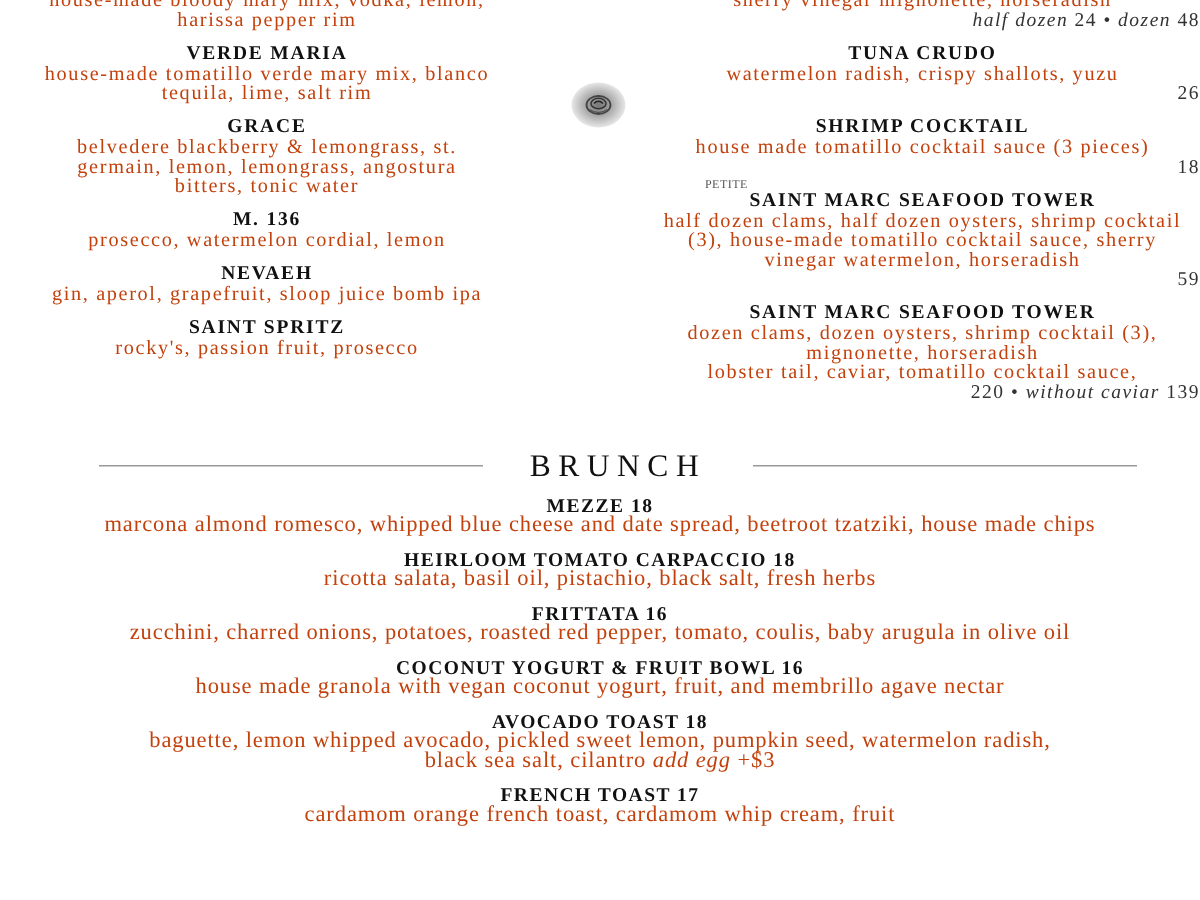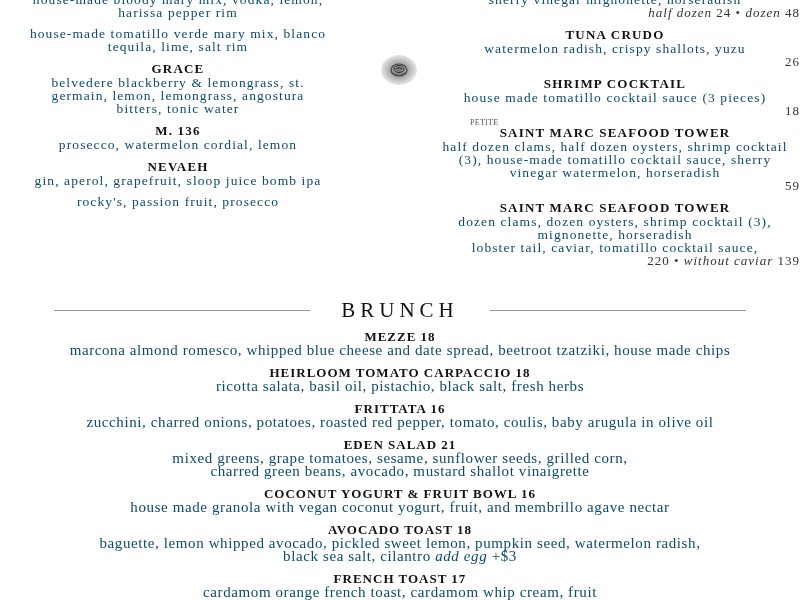--- a/index.html
+++ b/index.html
@@ -36,21 +36,21 @@
       font-weight: bold;
       font-size: 13px;
       letter-spacing: 1.2px;
       color: #111;
       line-height: 15px;
       text-transform: uppercase;
     }
     .desc {
       font-size: 13.5px;
       letter-spacing: 1.1px;
-      color: #0c4a6e;
+      color: #c2410c;
       line-height: 13px;
     }
     .price {
       font-size: 13px;
       letter-spacing: 1px;
       color: #333;
       line-height: 13px;
       text-align: right;
     }
     .price i { font-style: italic; }
@@ -72,21 +72,21 @@
       top: 55px;
       width: 36px;
       height: 30px;
       border-radius: 50%;
       background: radial-gradient(ellipse at center, #777 0%, #999 25%, #bbb 45%, #e6e6e6 70%, rgba(255,255,255,0) 100%);
     }
     .rose svg { position: absolute; left: 8px; top: 6px; }
 
     .section-header {
       position: absolute;
-      left: 0;
+      left: 12px;
       top: 296px;
       width: 764px;
       height: 28px;
     }
     .rule {
       position: absolute;
       top: 14px;
       height: 1px;
       background: #999;
     }
@@ -117,38 +117,40 @@
   </style>
 </head>
 <body>
 
 <div class="col col-left">
   <div class="item">
     <div class="desc">house-made bloody mary mix, vodka, lemon,</div>
     <div class="desc">harissa pepper rim</div>
   </div>
   <div class="item">
+    <div class="name">VERDE MARIA</div>
     <div class="desc">house-made tomatillo verde mary mix, blanco</div>
     <div class="desc">tequila, lime, salt rim</div>
   </div>
   <div class="item">
     <div class="name">GRACE</div>
     <div class="desc">belvedere blackberry &amp; lemongrass, st.</div>
     <div class="desc">germain, lemon, lemongrass, angostura</div>
     <div class="desc">bitters, tonic water</div>
   </div>
   <div class="item">
     <div class="name">M. 136</div>
     <div class="desc">prosecco, watermelon cordial, lemon</div>
   </div>
   <div class="item">
     <div class="name">NEVAEH</div>
     <div class="desc">gin, aperol, grapefruit, sloop juice bomb ipa</div>
   </div>
   <div class="item">
+    <div class="name">SAINT SPRITZ</div>
     <div class="desc">rocky's, passion fruit, prosecco</div>
   </div>
 </div>
 
 <div class="rose">
   <svg width="20" height="18" viewBox="0 0 20 18">
     <ellipse cx="10" cy="9" rx="8" ry="6" fill="none" stroke="#444" stroke-width="1.2"></ellipse>
     <ellipse cx="10" cy="8" rx="5" ry="3.5" fill="none" stroke="#333" stroke-width="1"></ellipse>
     <path d="M7 8 Q10 5 13 8" fill="none" stroke="#222" stroke-width="1"></path>
     <path d="M4 12 Q10 16 16 12" fill="none" stroke="#555" stroke-width="1"></path>
@@ -211,25 +213,20 @@
   </div>
   <div class="item">
     <div class="name">HEIRLOOM TOMATO CARPACCIO 18</div>
     <div class="desc">ricotta salata, basil oil, pistachio, black salt, fresh herbs</div>
   </div>
   <div class="item">
     <div class="name">FRITTATA 16</div>
     <div class="desc">zucchini, charred onions, potatoes, roasted red pepper, tomato, coulis, baby arugula in olive oil</div>
   </div>
   <div class="item">
-    <div class="name">EDEN SALAD 21</div>
-    <div class="desc">mixed greens, grape tomatoes, sesame, sunflower seeds, grilled corn,</div>
-    <div class="desc">charred green beans, avocado, mustard shallot vinaigrette</div>
-  </div>
-  <div class="item">
     <div class="name">COCONUT YOGURT &amp; FRUIT BOWL 16</div>
     <div class="desc">house made granola with vegan coconut yogurt, fruit, and membrillo agave nectar</div>
   </div>
   <div class="item">
     <div class="name">AVOCADO TOAST 18</div>
     <div class="desc">baguette, lemon whipped avocado, pickled sweet lemon, pumpkin seed, watermelon radish,</div>
     <div class="desc">
       <span>black sea salt, cilantro</span>
       <i>add egg</i>
       <span>+$3</span>

